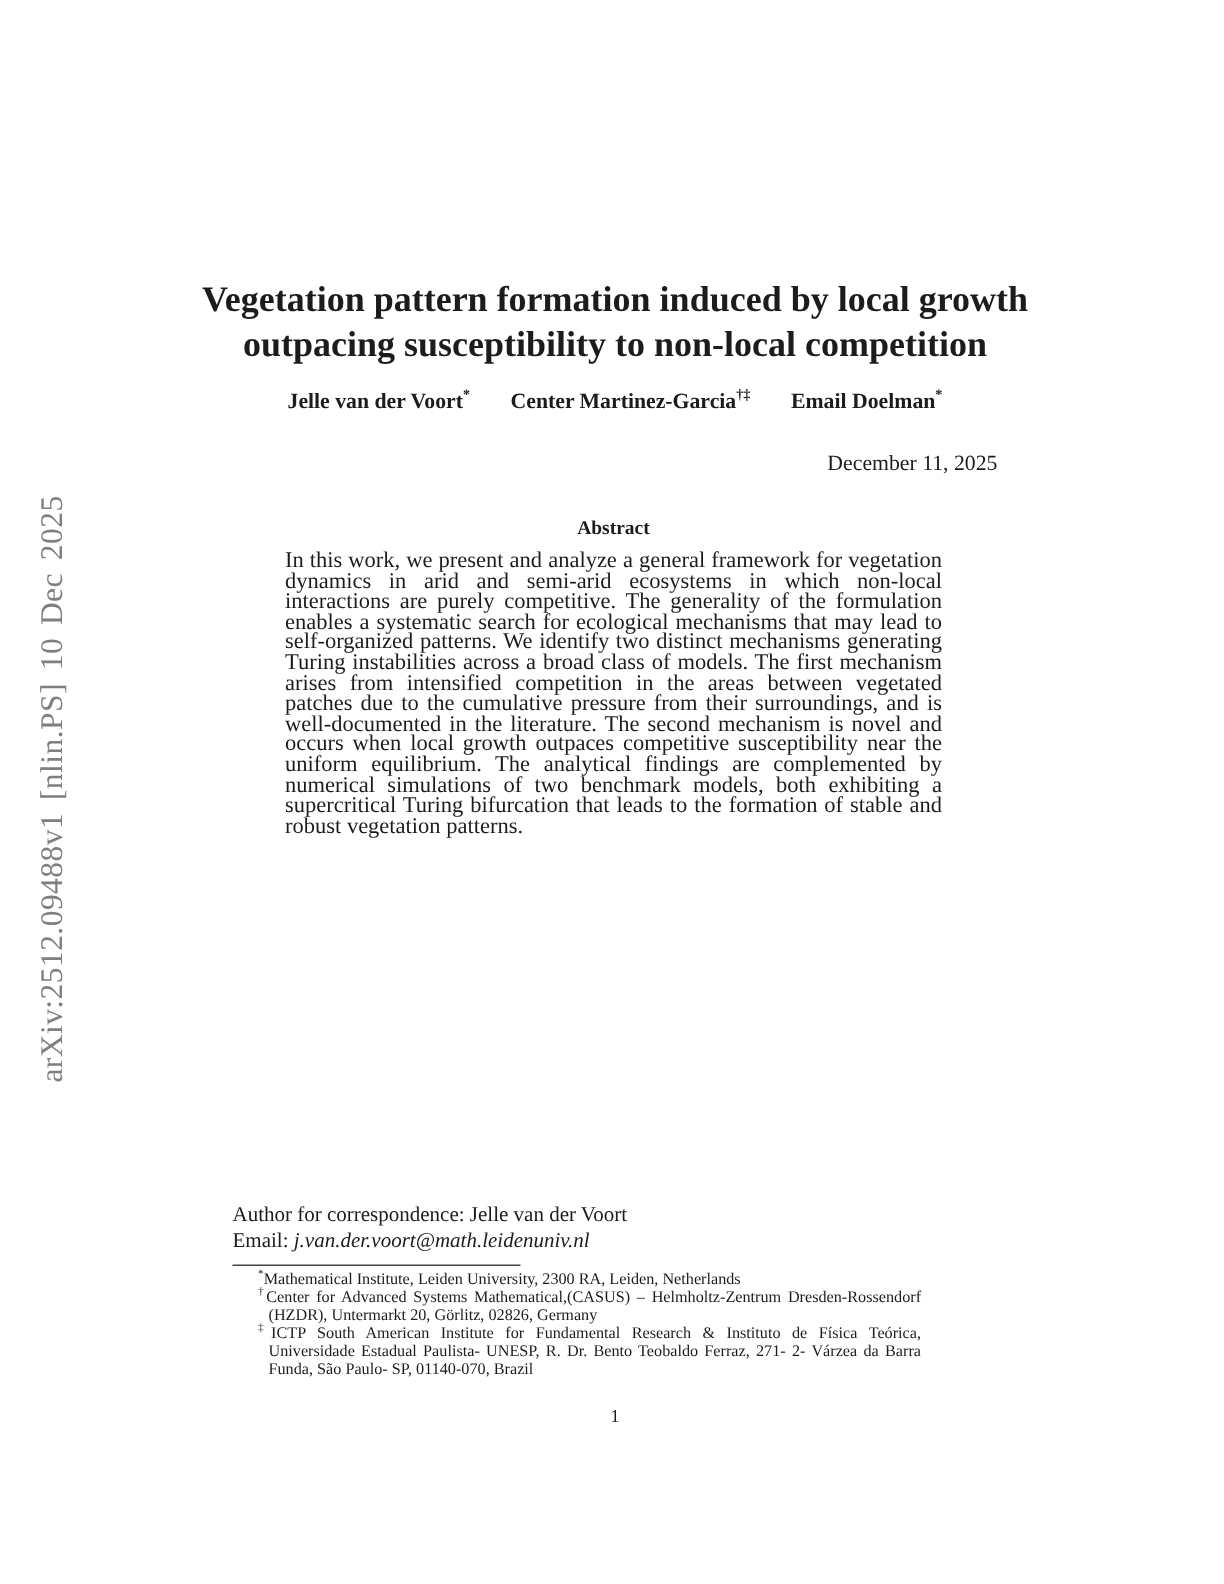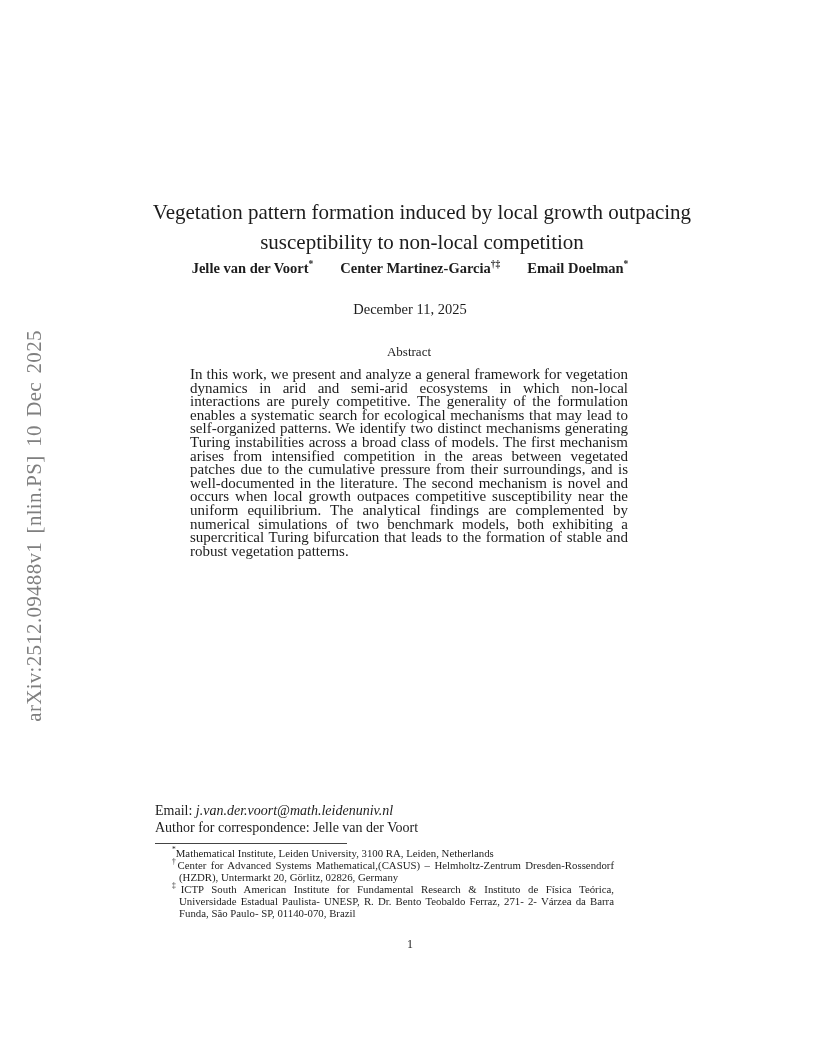--- a/index.html
+++ b/index.html
@@ -36,24 +36,24 @@
     top: 0;
     width: 510px;
     height: 1056px;
   }
   .paper-title {
     position: absolute;
     top: 185px;
     left: -30px;
     width: 570px;
     text-align: center;
-    font-size: 21px;
+    font-size: 24px;
     line-height: 30px;
-    font-weight: normal;
-    margin: 12px;
+    font-weight: bold;
+    margin: 0;
   }
   .authors-row {
     position: absolute;
     top: 260px;
     left: 0;
     width: 510px;
     display: flex;
     justify-content: center;
     gap: 27px;
     font-size: 14.5px;
@@ -61,32 +61,32 @@
   }
   .author sup {
     font-size: 9.5px;
     line-height: 0;
   }
   .paper-date {
     position: absolute;
     top: 301px;
     left: 0;
     width: 510px;
-    text-align: center;
+    text-align: right;
     font-size: 14.5px;
   }
   .abstract-section {
     position: absolute;
     top: 344px;
     left: 35px;
     width: 438px;
   }
   .abstract-heading {
     text-align: center;
-    font-weight: normal;
+    font-weight: bold;
     font-size: 13px;
     margin: 0 0 8px 0;
   }
   .abstract-text {
     font-size: 15px;
     line-height: 13.6px;
     text-align: justify;
     margin: 0;
   }
   .correspondence {
@@ -154,28 +154,28 @@
     </div>
 
     <div class="paper-date">December 11, 2025</div>
 
     <div class="abstract-section">
       <div class="abstract-heading">Abstract</div>
       <p class="abstract-text">In this work, we present and analyze a general framework for vegetation dynamics in arid and semi-arid ecosystems in which non-local interactions are purely competitive. The generality of the formulation enables a systematic search for ecological mechanisms that may lead to self-organized patterns. We identify two distinct mechanisms generating Turing instabilities across a broad class of models. The first mechanism arises from intensified competition in the areas between vegetated patches due to the cumulative pressure from their surroundings, and is well-documented in the literature. The second mechanism is novel and occurs when local growth outpaces competitive susceptibility near the uniform equilibrium. The analytical findings are complemented by numerical simulations of two benchmark models, both exhibiting a supercritical Turing bifurcation that leads to the formation of stable and robust vegetation patterns.</p>
     </div>
 
     <div class="correspondence">
+      <div>Author for correspondence: Jelle van der Voort</div>
       <div><span>Email:</span> <span class="email-address">j.van.der.voort@math.leidenuniv.nl</span></div>
-      <div>Author for correspondence: Jelle van der Voort</div>
     </div>
 
     <hr class="footnote-rule">
 
     <div class="footnotes">
-      <p class="footnote-item"><sup>*</sup><span>Mathematical Institute, Leiden University, 3100 RA, Leiden, Netherlands</span></p>
+      <p class="footnote-item"><sup>*</sup><span>Mathematical Institute, Leiden University, 2300 RA, Leiden, Netherlands</span></p>
       <p class="footnote-item"><sup>†</sup><span>Center for Advanced Systems Mathematical,(CASUS) – Helmholtz-Zentrum Dresden-Rossendorf (HZDR), Untermarkt 20, Görlitz, 02826, Germany</span></p>
       <p class="footnote-item"><sup>‡</sup><span>ICTP South American Institute for Fundamental Research &amp; Instituto de Física Teórica, Universidade Estadual Paulista- UNESP, R. Dr. Bento Teobaldo Ferraz, 271- 2- Várzea da Barra Funda, São Paulo- SP, 01140-070, Brazil</span></p>
     </div>
 
     <div class="page-number">1</div>
 
   </div>
 </div>
 
 </body></html>

